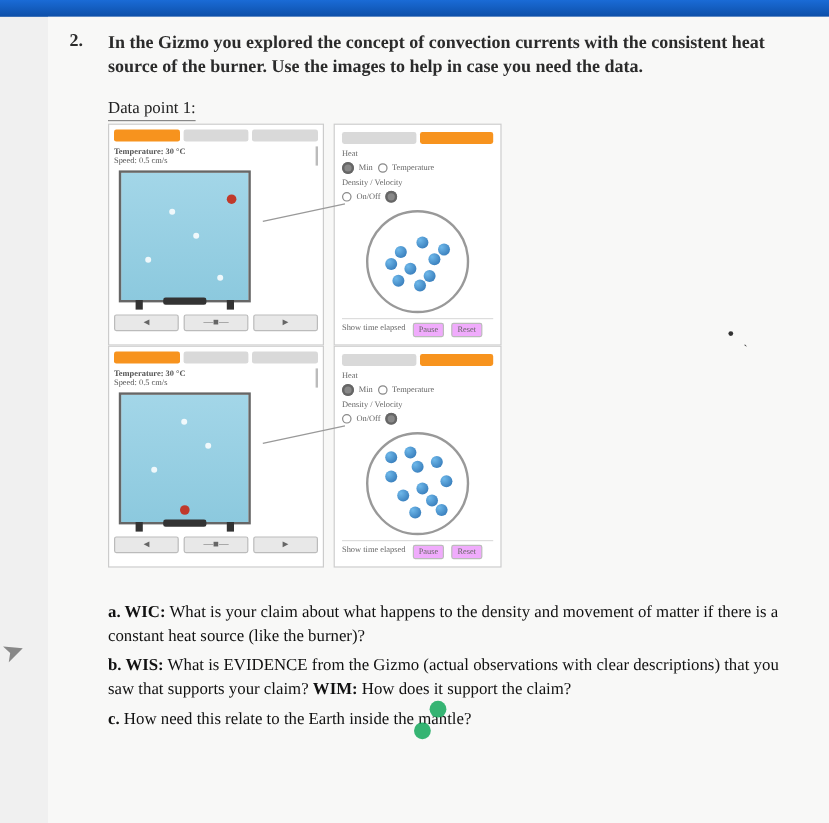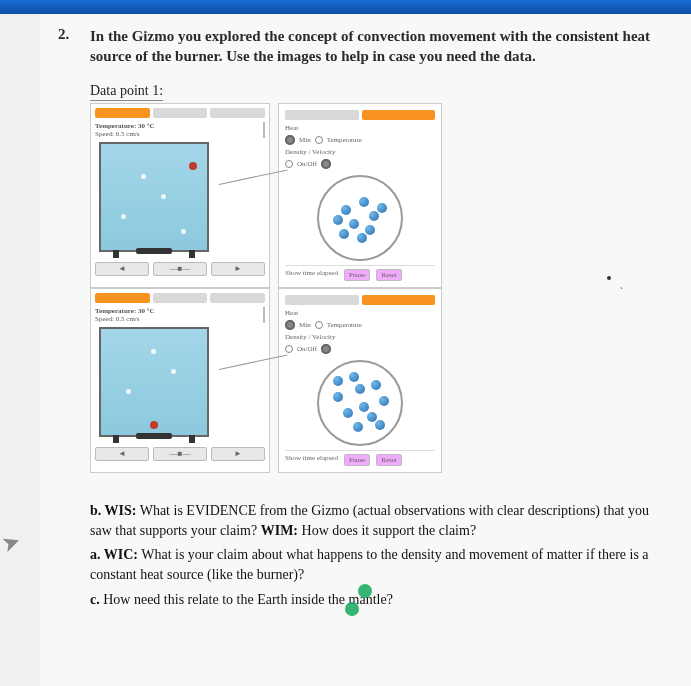--- a/index.html
+++ b/index.html
@@ -62,21 +62,21 @@
     position:absolute; top:40px; left:118px; width:70px; height:1px;
     background:#999; transform-origin:left; transform:rotate(-12deg);
   }
   .bubble{ position:absolute; width:5px; height:5px; border-radius:50%;
     background:rgba(255,255,255,0.85);}
   .controls { display:flex; gap:4px; margin-top:10px; }
   .ctrl { height:14px; flex:1; background:#e8e8e8; border:1px solid #bbb;
     border-radius:2px; display:flex; align-items:center; justify-content:center;
     font-size:8px; color:#666;}
   .sim-right {
-    width: 164px;
+    width: 140px;
     background: #fff;
     border: 1px solid #ccc;
     padding: 6px;
     font-size: 7px; color:#666;
   }
   .sim-right .row { display:flex; align-items:center; gap:4px; margin-bottom:3px;}
   .gear{ width:10px; height:10px; border-radius:50%; background:#888;
     box-shadow: inset 0 0 0 2px #666;}
   .radio{ width:8px;height:8px;border:1px solid #888;border-radius:50%;}
   .magnifier {
@@ -106,21 +106,21 @@
 </style>
 </head>
 <body>
 
 <div class="top-bar"></div>
 
 <div class="page">
 
   <div class="q-row">
     <div class="q-num">2.</div>
-    <div class="q-text">In the Gizmo you explored the concept of convection movement with the consistent heat source of the burner. Use the images to help in case you need the data.</div>
+    <div class="q-text">In the Gizmo you explored the concept of convection currents with the consistent heat source of the burner. Use the images to help in case you need the data.</div>
   </div>
 
   
   <div class="dp-label underline">Data point 1:</div>
   <div class="sim-wrap">
     <div class="sim-left">
       <div class="sim-tabs">
         <div class="sim-tab active"></div>
         <div class="sim-tab"></div>
         <div class="sim-tab"></div>
@@ -260,24 +260,24 @@
         <span>Show time elapsed</span>
         <span class="btn">Pause</span>
         <span class="btn">Reset</span>
       </div>
     </div>
   </div>
 
   
   <div class="questions">
     <div class="item">
+      <span class="bold">a. WIC:</span><span> What is your claim about what happens to the density and movement of matter if there is a constant heat source (like the burner)?</span>
+    </div>
+    <div class="item">
       <span class="bold">b. WIS:</span><span> What is EVIDENCE from the Gizmo (actual observations with clear descriptions) that you saw that supports your claim? </span><span class="bold">WIM:</span><span> How does it support the claim?</span>
-    </div>
-    <div class="item">
-      <span class="bold">a. WIC:</span><span> What is your claim about what happens to the density and movement of matter if there is a constant heat source (like the burner)?</span>
     </div>
     <div class="item">
       <span class="bold">c.</span><span> How need this relate to the Earth inside the mantle?</span>
     </div>
   </div>
 
   
   <div class="cursor-mark" style="top:570px; left:318px;"></div>
   <div class="cursor-mark" style="top:588px; left:305px;"></div>
 

